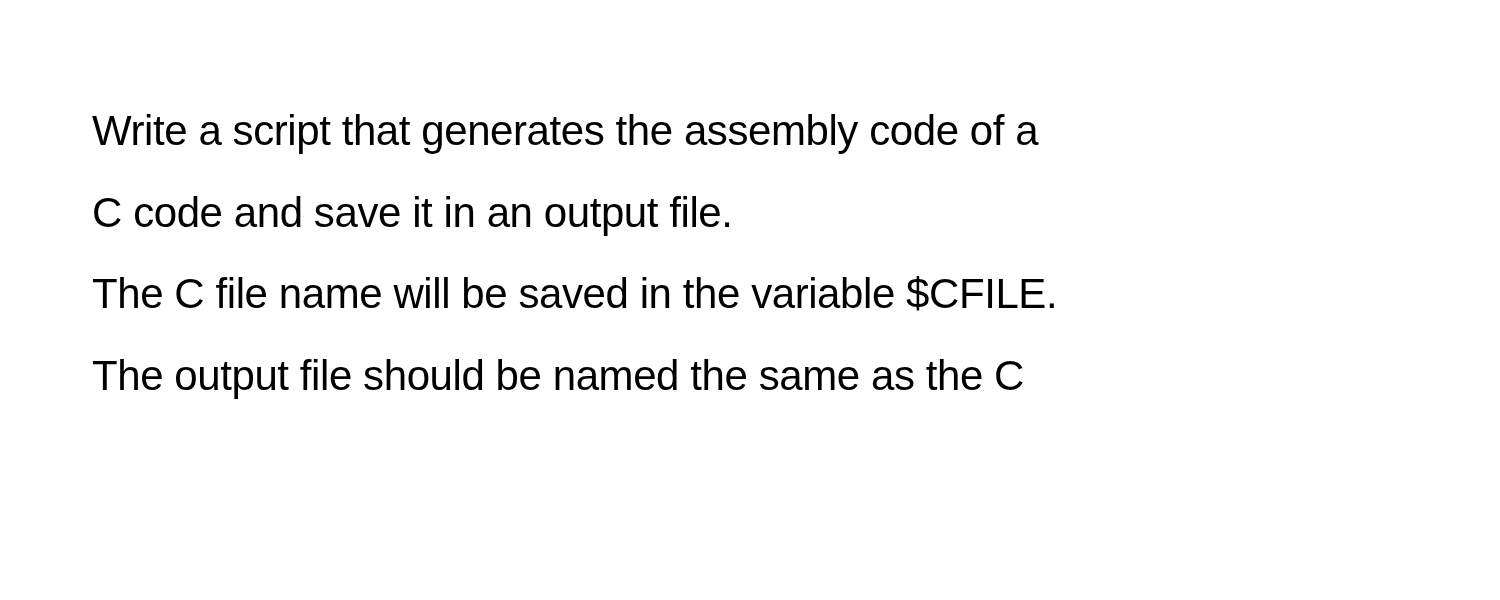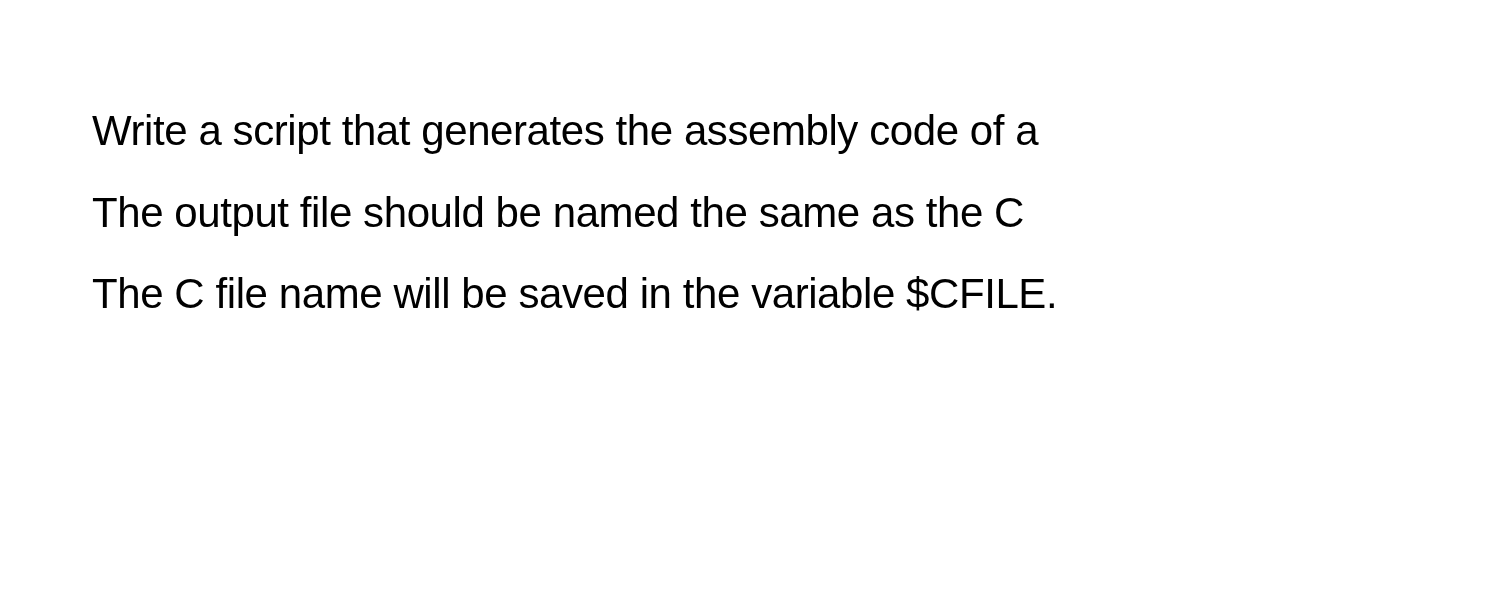--- a/index.html
+++ b/index.html
@@ -23,15 +23,16 @@
     }
     .line {
       display: block;
     }
   </style>
 </head>
 <body>
 
 <div class="content">
   <span class="line">Write a script that generates the assembly code of a</span>
+  <span class="line">C code and save it in an output file.</span>
+  <span class="line">The C file name will be saved in the variable $CFILE.</span>
   <span class="line">The output file should be named the same as the C</span>
-  <span class="line">The C file name will be saved in the variable $CFILE.</span>
 </div>
 
 </body></html>

